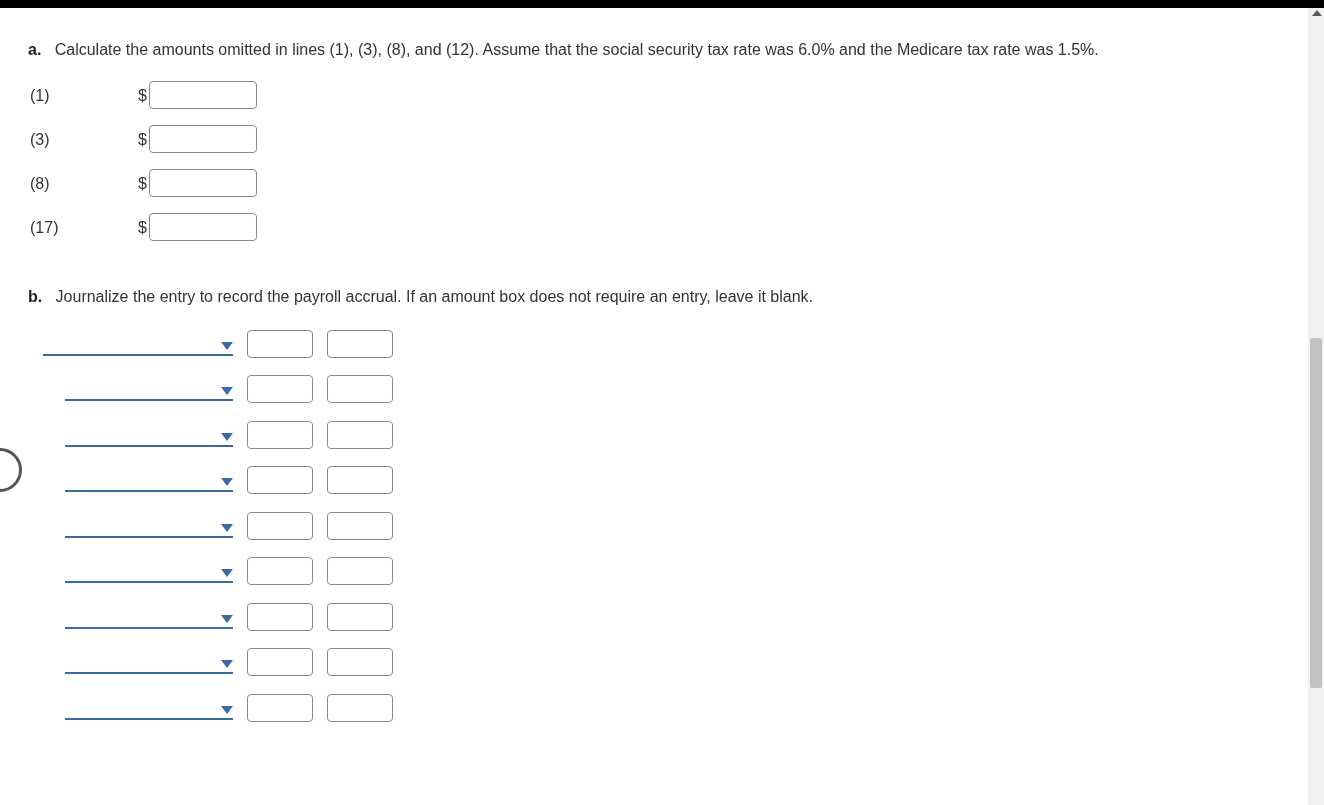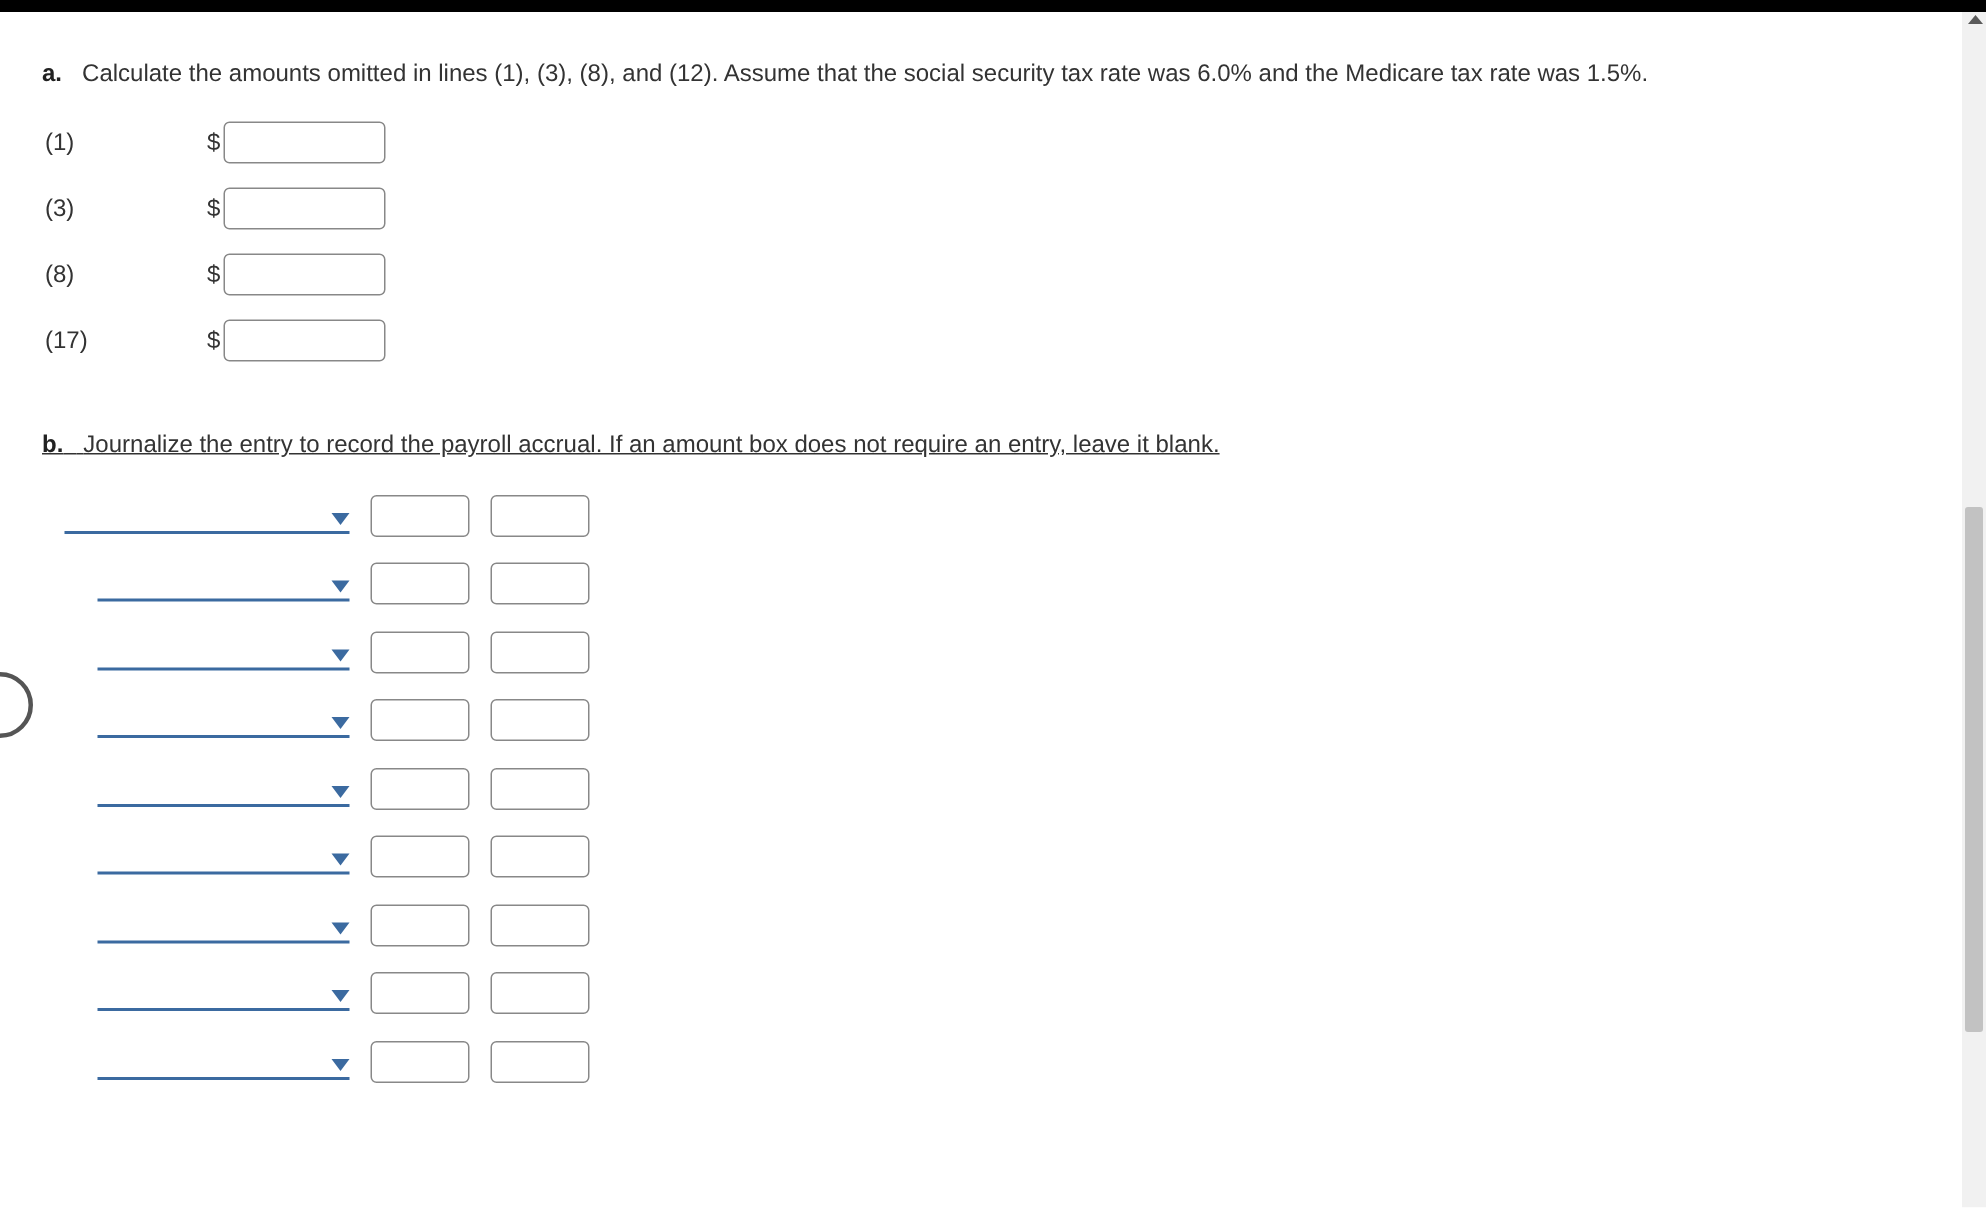--- a/index.html
+++ b/index.html
@@ -53,21 +53,20 @@
   .amount-input {
     width: 108px;
     height: 28px;
     border: 1px solid #888;
     border-radius: 4px;
     padding: 2px 6px;
     font-size: 15px;
   }
   .section-b {
     margin-top: 42px;
-    text-decoration: underline;
   }
   .journal {
     margin-top: 18px;
     display: flex;
     flex-direction: column;
     gap: 18px;
     margin-left: 15px;
   }
   .journal-row {
     display: flex;

